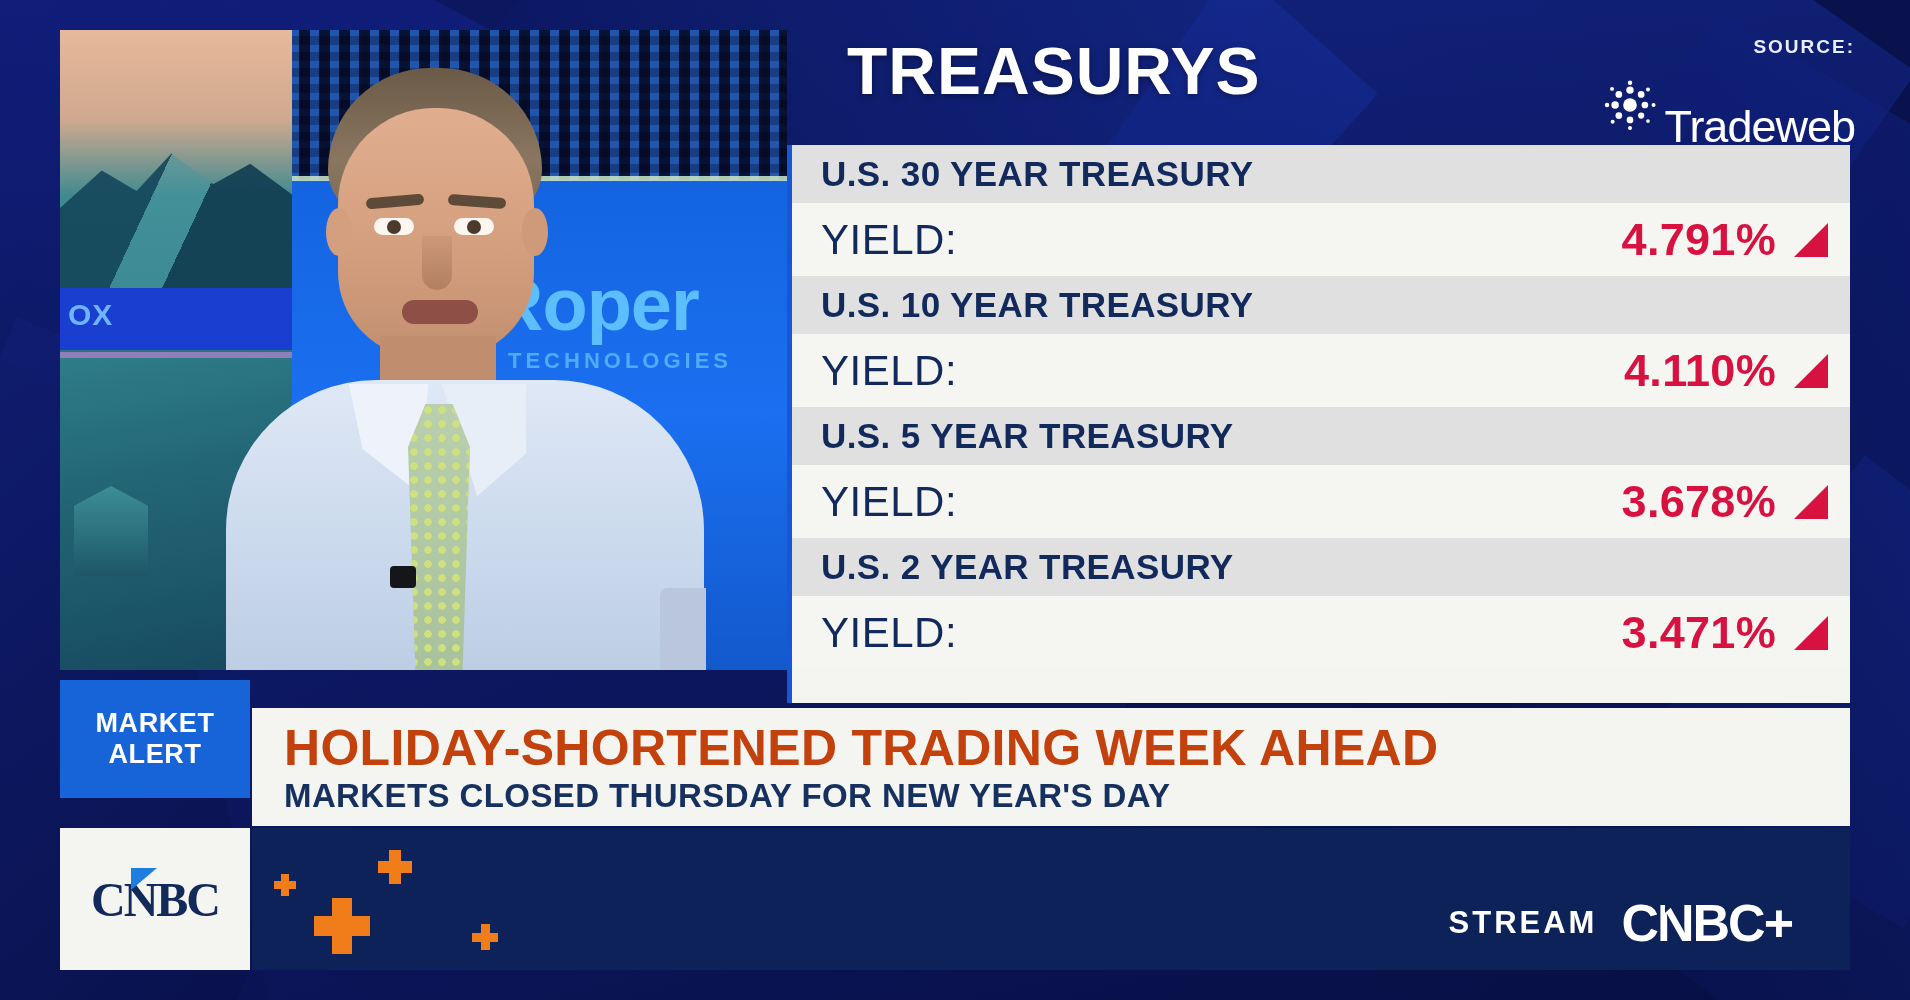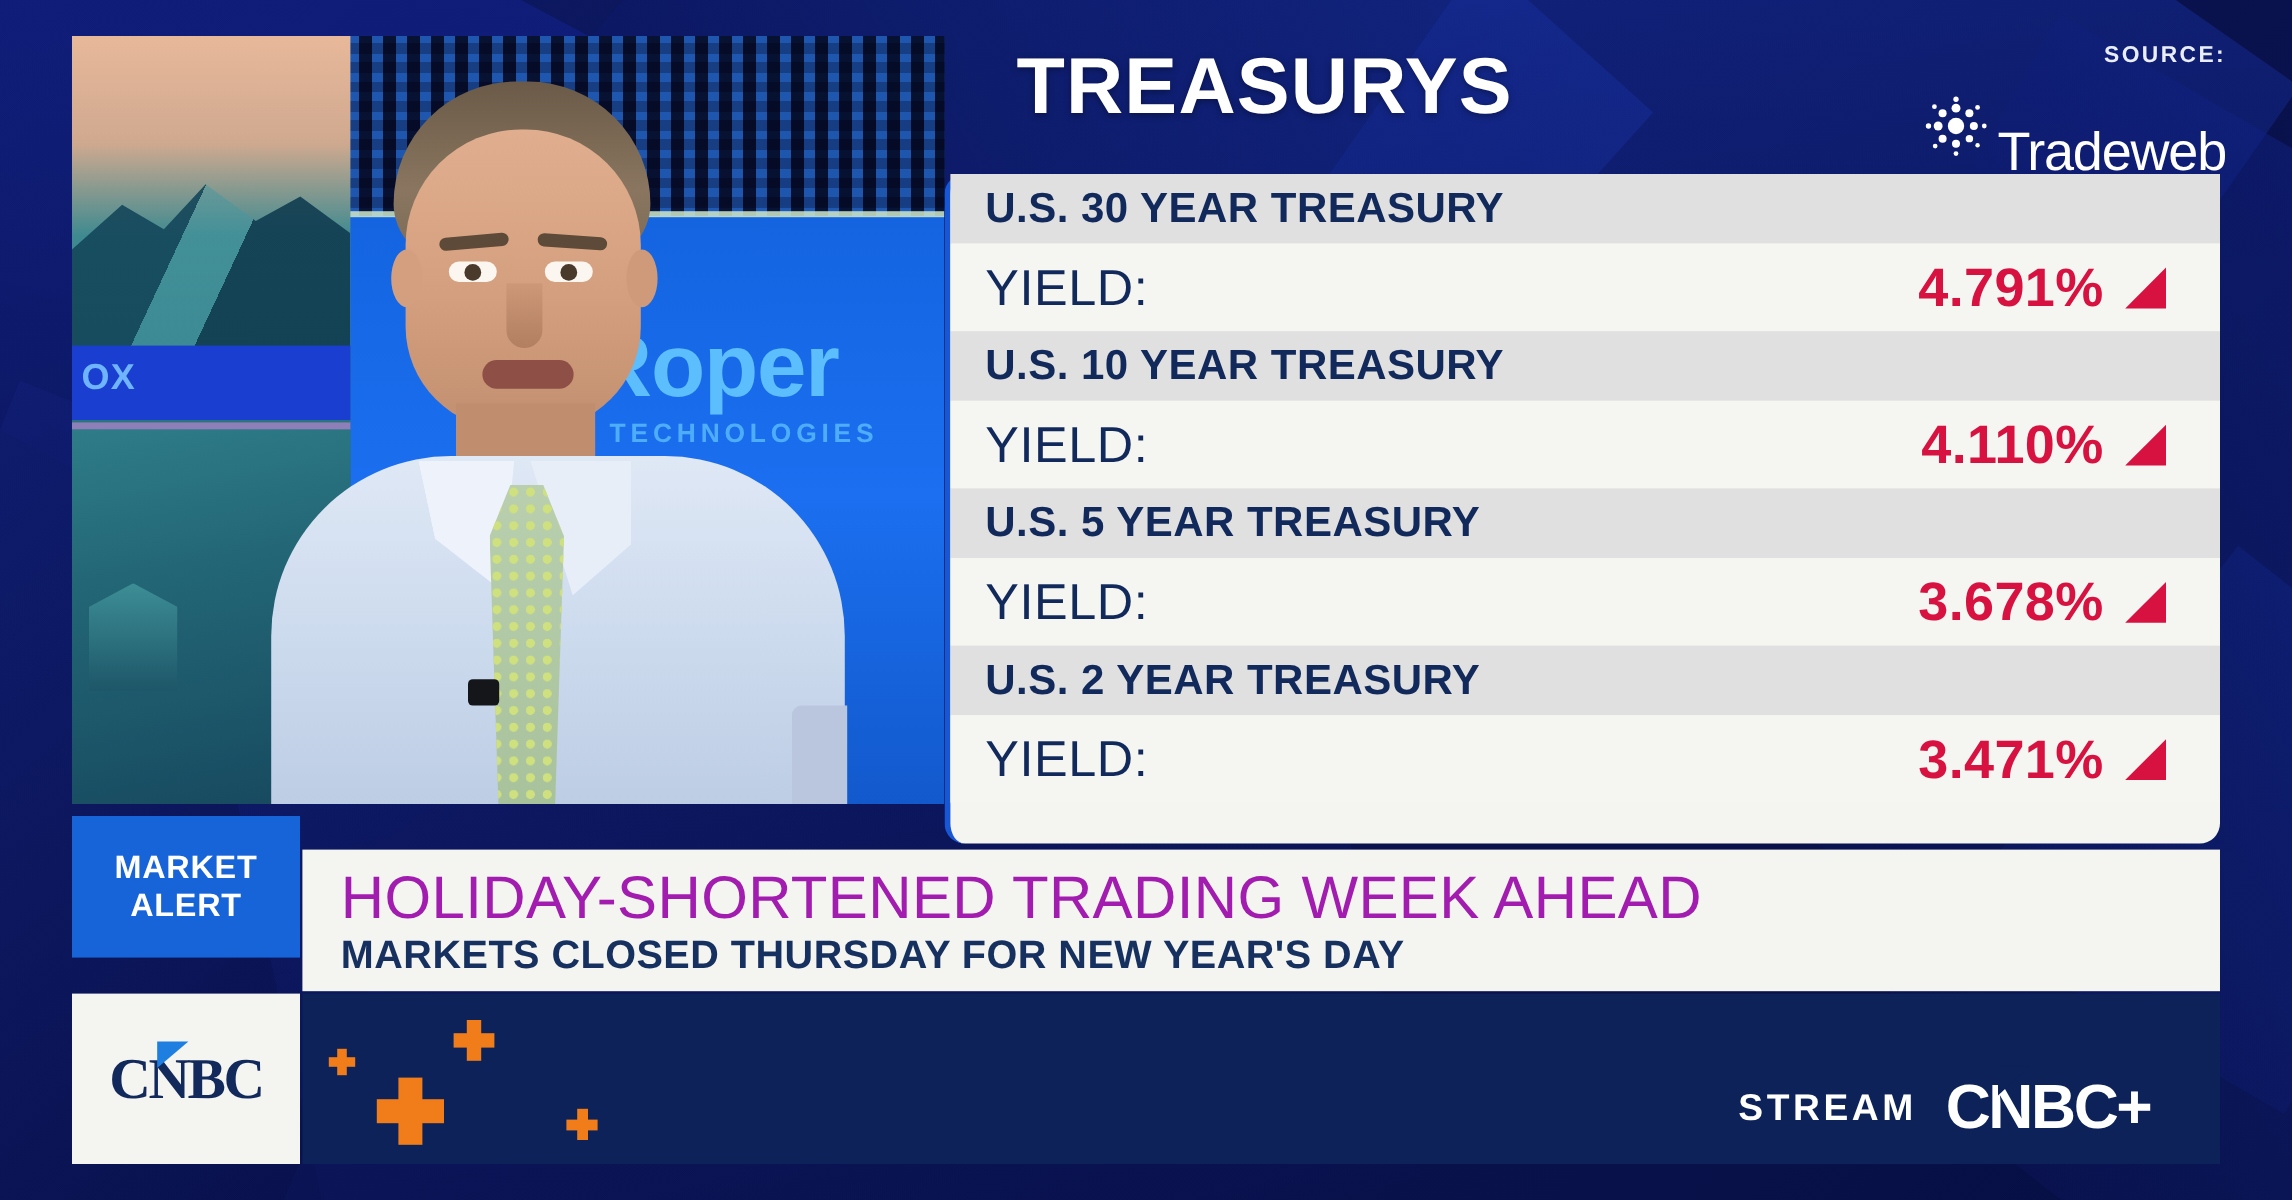--- a/index.html
+++ b/index.html
@@ -210,30 +210,29 @@
   #tradeweb-word {
     font-size:45px; color:#ffffff; letter-spacing:-1px;
     line-height:1; font-weight:400;margin-top:44px;
   }
 
   
   #panel {
     position:absolute; left:787px; top:145px; width:1063px; height:558px;
     border-left:5px solid #1757d6;
     background:#f4f4f0;
-    border-radius:17px;
   }
   .row { position:relative; width:100%; display:flex; align-items:center; }
   .row.header {
     height:58px; background:#e0e0e0;
     padding-left:29px;
   }
   .row.value {
     height:73px; background:#f5f5f1;
-    padding-left:29px; padding-right:45px;
+    padding-left:29px; padding-right:22px;
     justify-content:space-between;
   }
   .ticker-name {
     font-size:35px; font-weight:700; color:#12295c;
     letter-spacing:.4px;
   }
   .yield-label {
     font-size:42px; font-weight:400; color:#12295c; letter-spacing:.5px;
   }
   .yield-right { display:flex; align-items:center; gap:18px; }
@@ -255,21 +254,21 @@
   #alert-box .l1, #alert-box .l2 {
     color:#fff; font-weight:700; font-size:27px; letter-spacing:.6px;
     line-height:1.08;
   }
   #headline-band {
     position:absolute; left:252px; top:708px; width:1598px; height:118px;
     background:#f4f4f0; padding-left:32px;
     display:flex; flex-direction:column; justify-content:center;
   }
   #headline {
-    font-size:50px; font-weight:400; color:#a21caf; letter-spacing:.3px;
+    font-size:50px; font-weight:700; color:#c2410c; letter-spacing:.3px;
     line-height:1.02;
   }
   #subhead {
     font-size:33px; font-weight:700; color:#16305f; letter-spacing:.4px;
     margin-top:5px; line-height:1;
   }
   #cnbc-box {
     position:absolute; left:60px; top:828px; width:190px; height:142px;
     background:#f4f4f0; display:flex; align-items:center; justify-content:center;
   }

